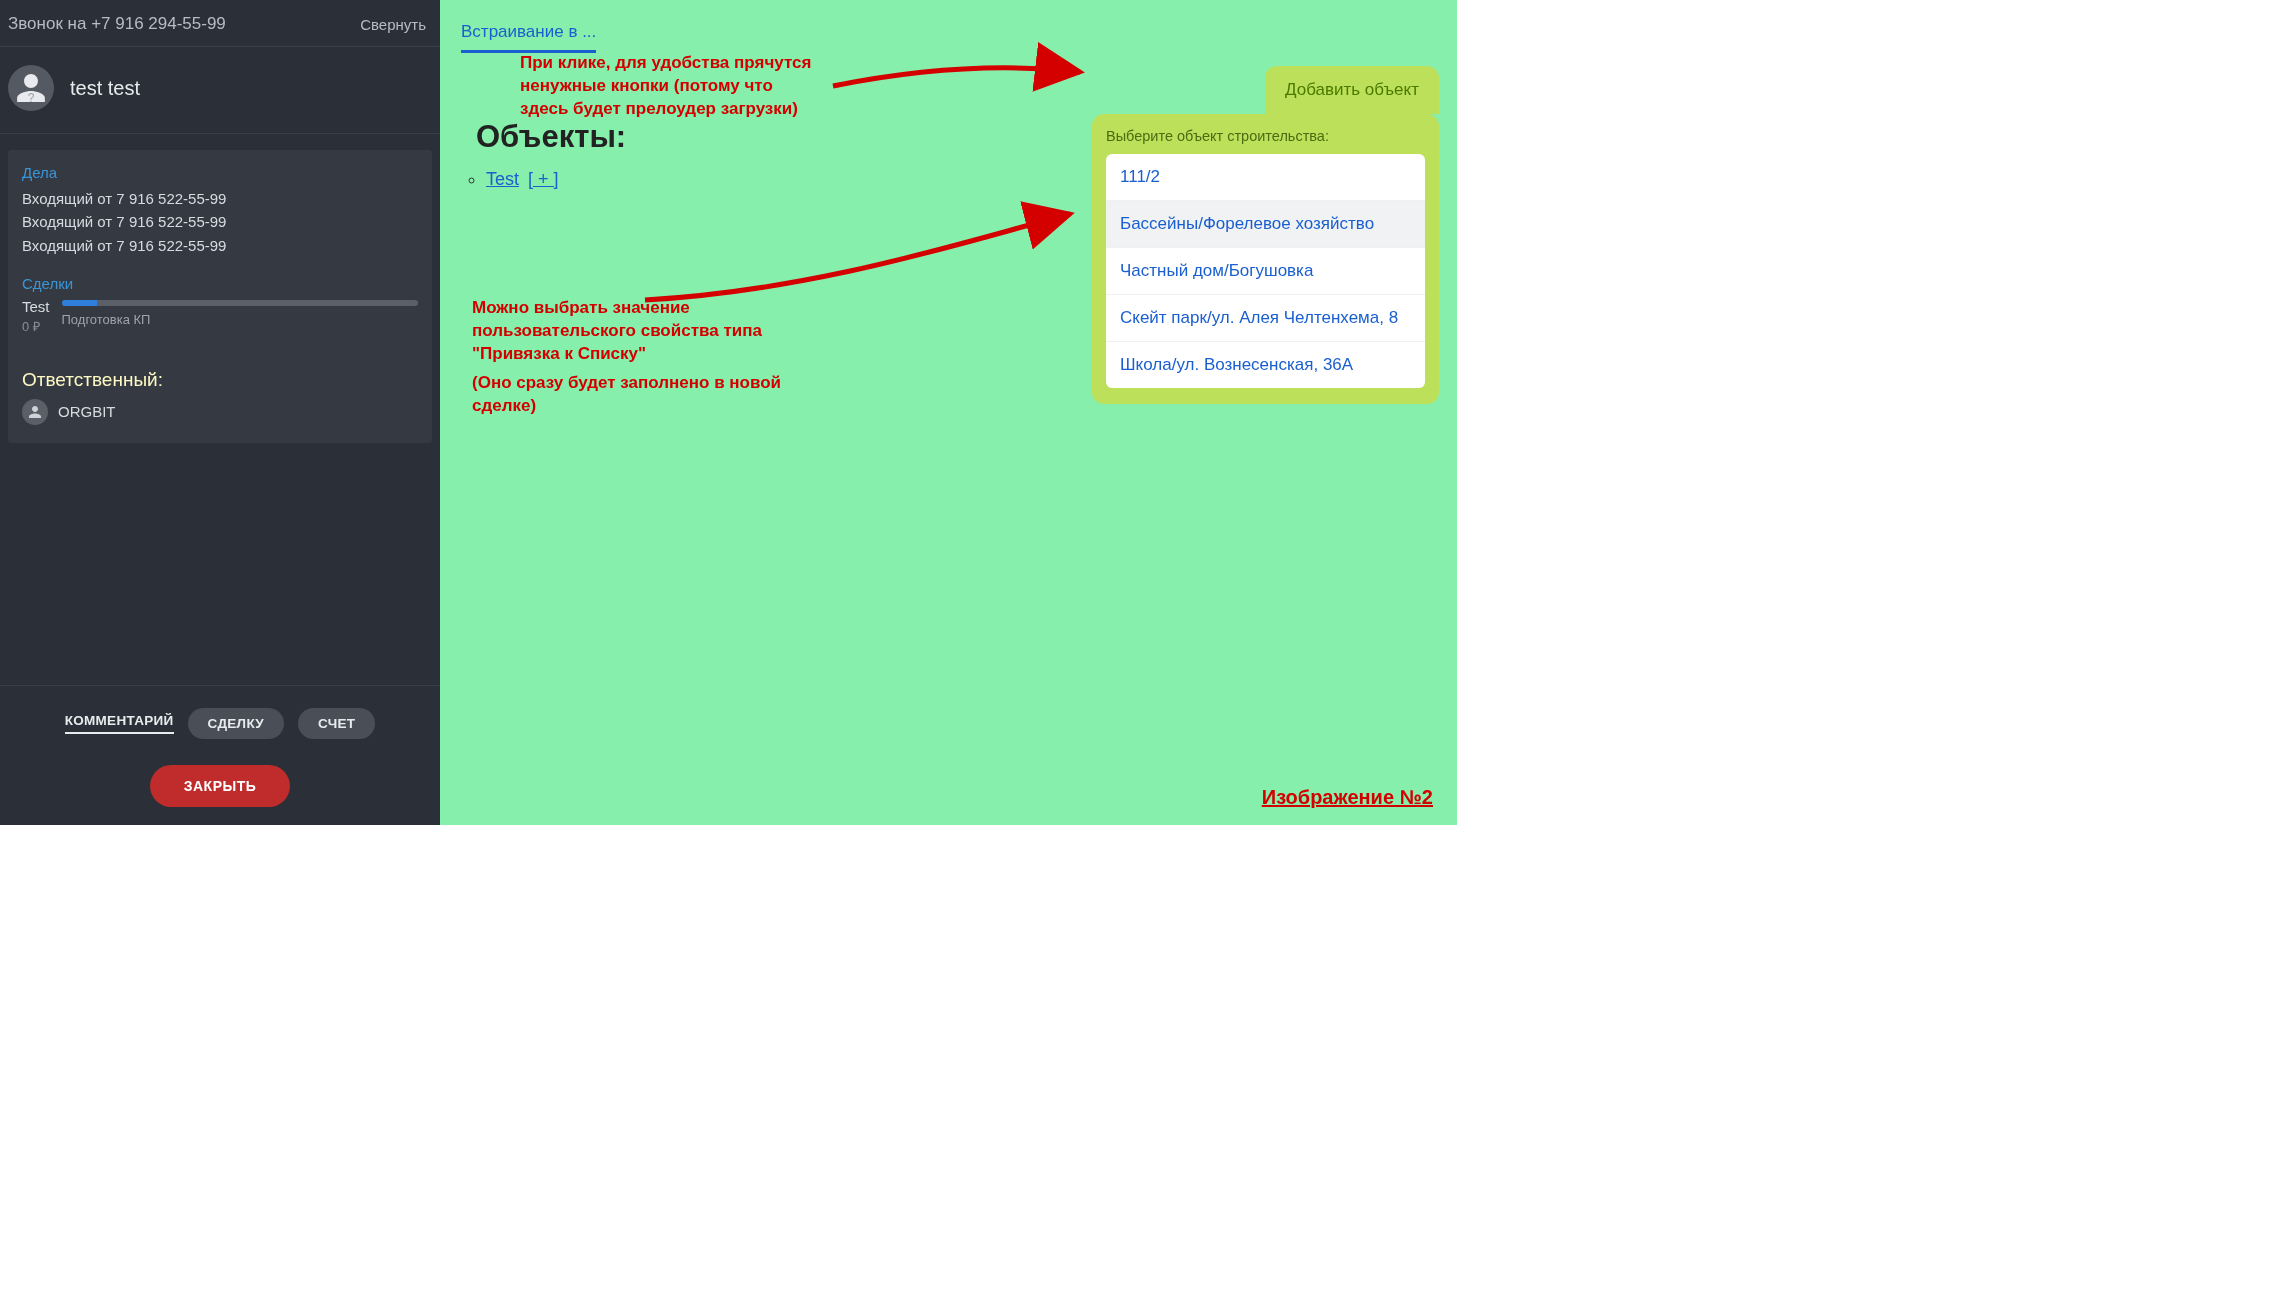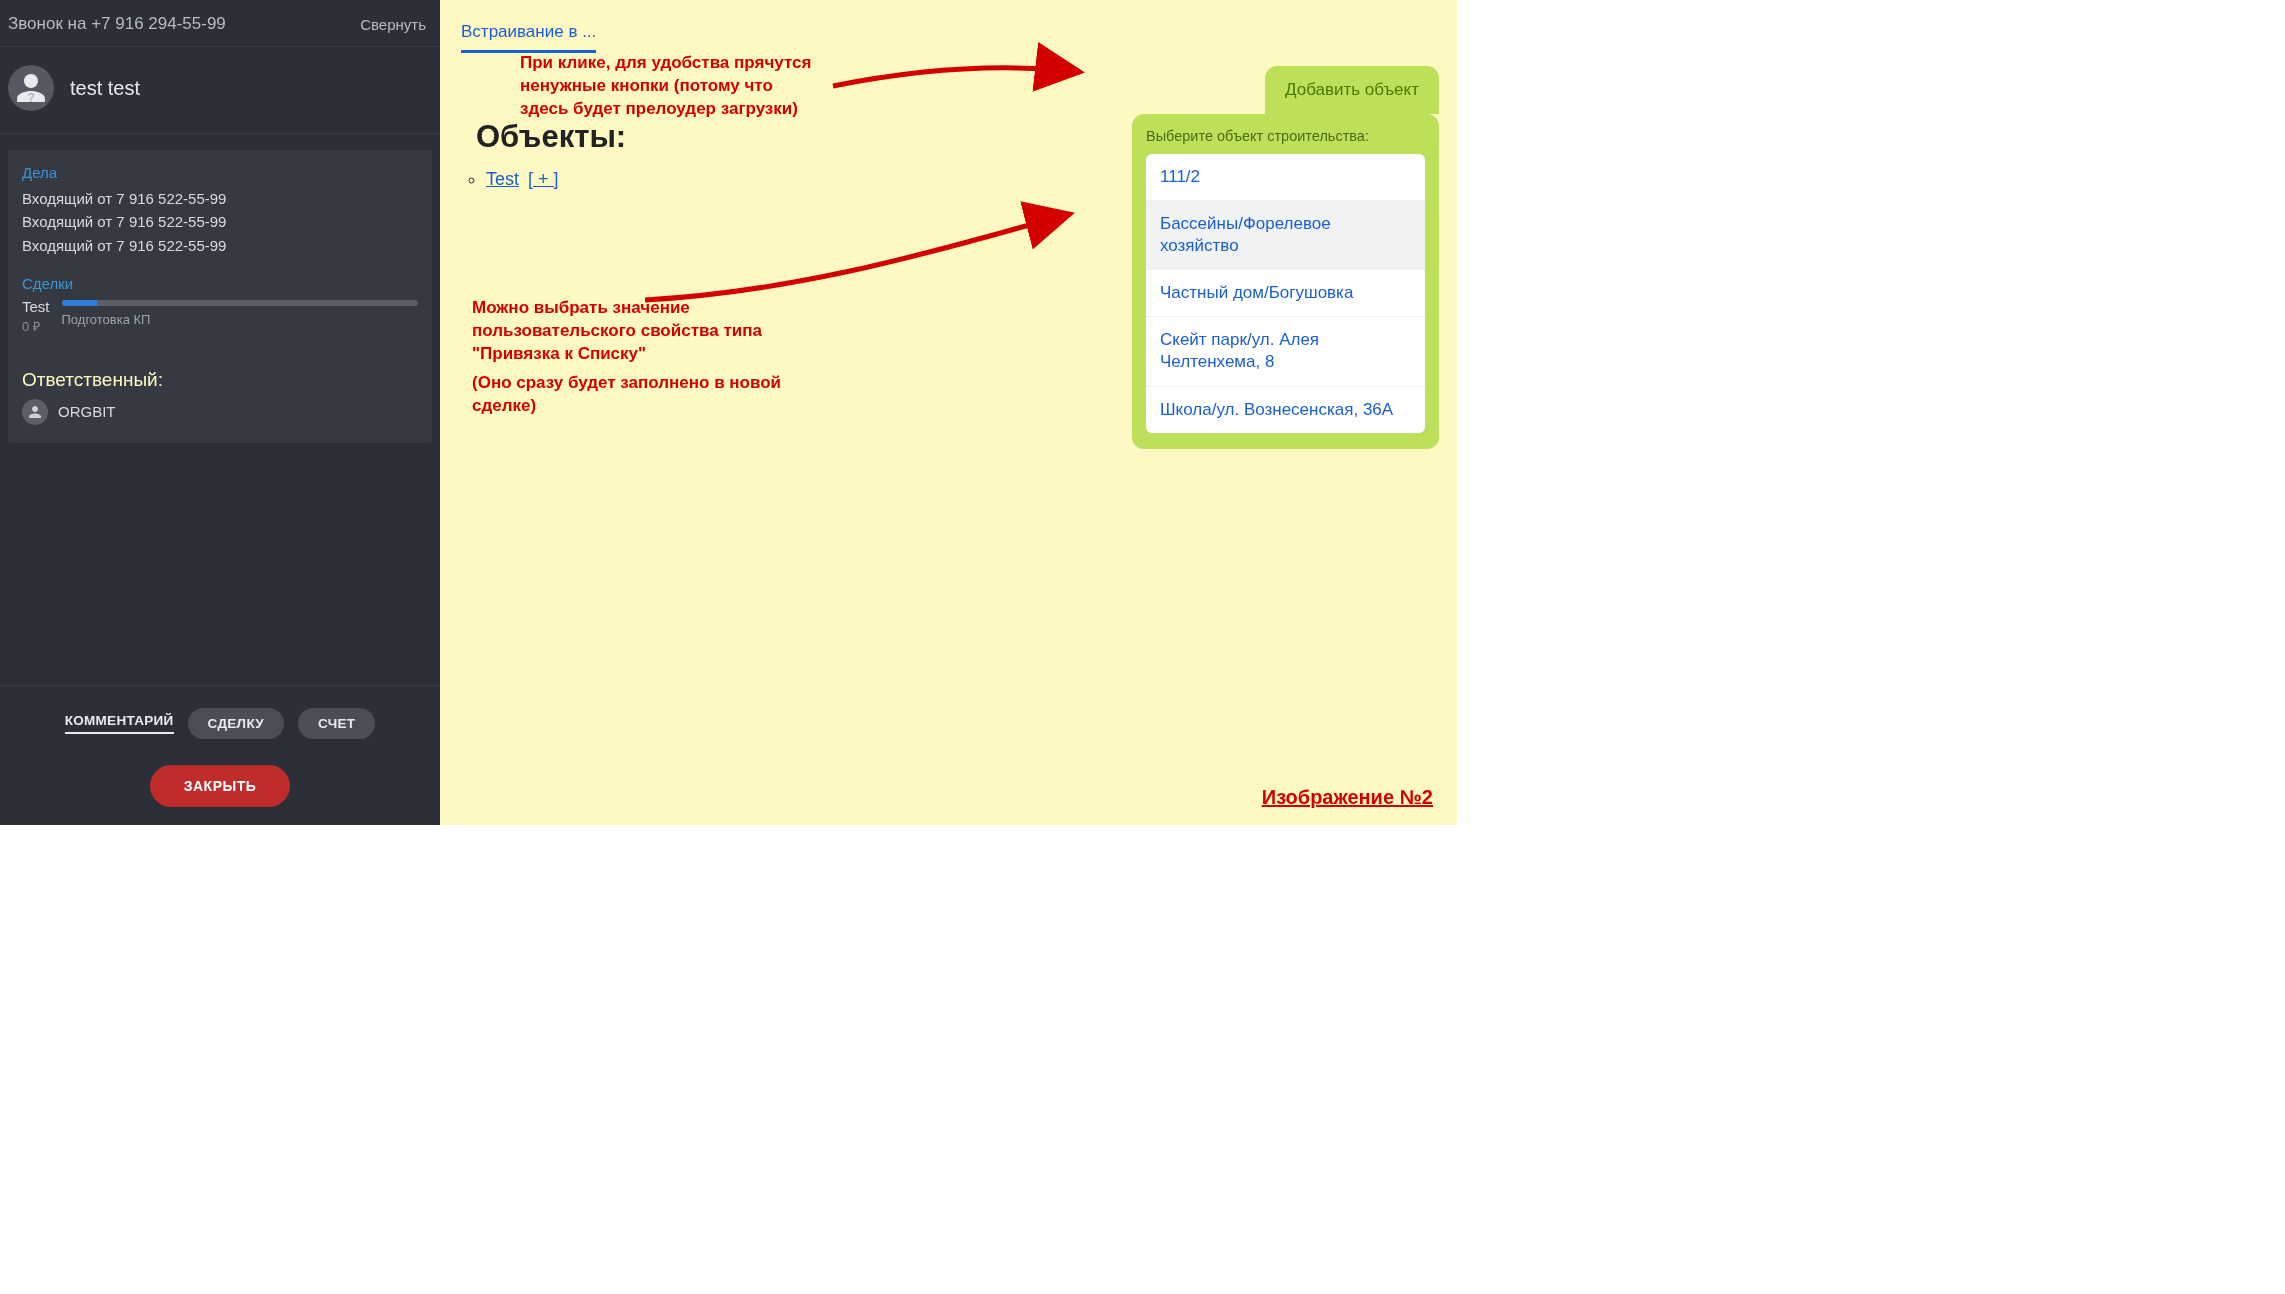--- a/index.html
+++ b/index.html
@@ -168,21 +168,21 @@
     padding: 13px 34px;
     border-radius: 22px;
     cursor: pointer;
     text-align: right;
   }
 
   
   .right-panel {
     flex: 1;
     position: relative;
-    background: #fef9c3;
+    background: #86efac;
     padding: 0 18px;
   }
   .embed-tab {
     display: inline-block;
     color: #1a5fd0;
     font-size: 17px;
     padding: 22px 0 8px 0;
     border-bottom: 3px solid #1a5fd0;
     margin-left: 3px;
   }
@@ -200,21 +200,21 @@
   }
   .objects-list li { list-style: circle; color:#333; }
   .obj-link { color: #1a5fd0; text-decoration: underline; cursor: pointer; }
   .obj-plus { color: #1a5fd0; text-decoration: underline; cursor: pointer; margin-left: 4px; }
 
   
   .green-popup {
     position: absolute;
     top: 66px;
     right: 18px;
-    width: 307px;
+    width: 347px;
   }
   .green-tab {
     position: absolute;
     top: 0; right: 0;
     background: #bde05a;
     color: #4a7a00;
     font-size: 17px;
     padding: 14px 20px 14px 20px;
     border-radius: 12px 12px 0 0;
     cursor: pointer;

